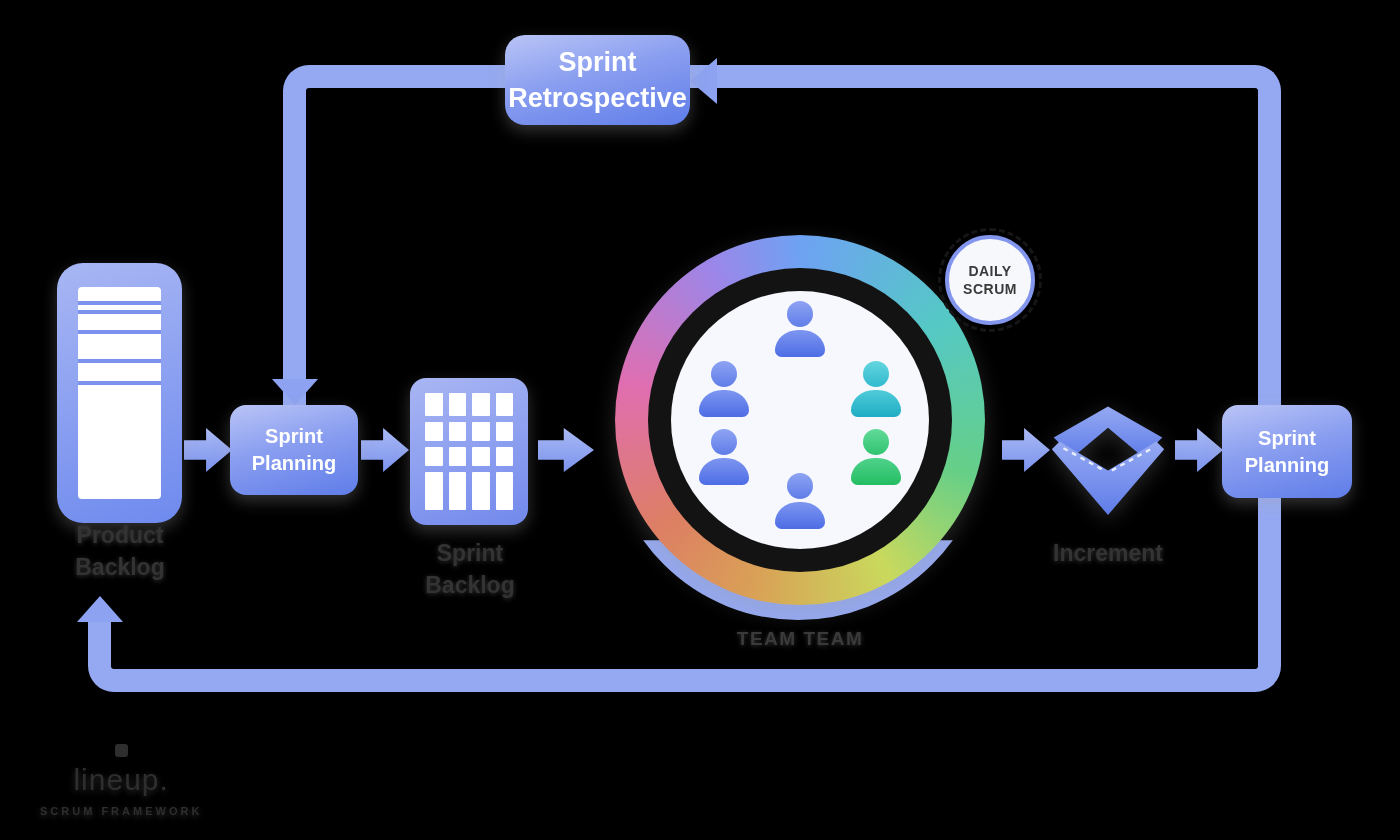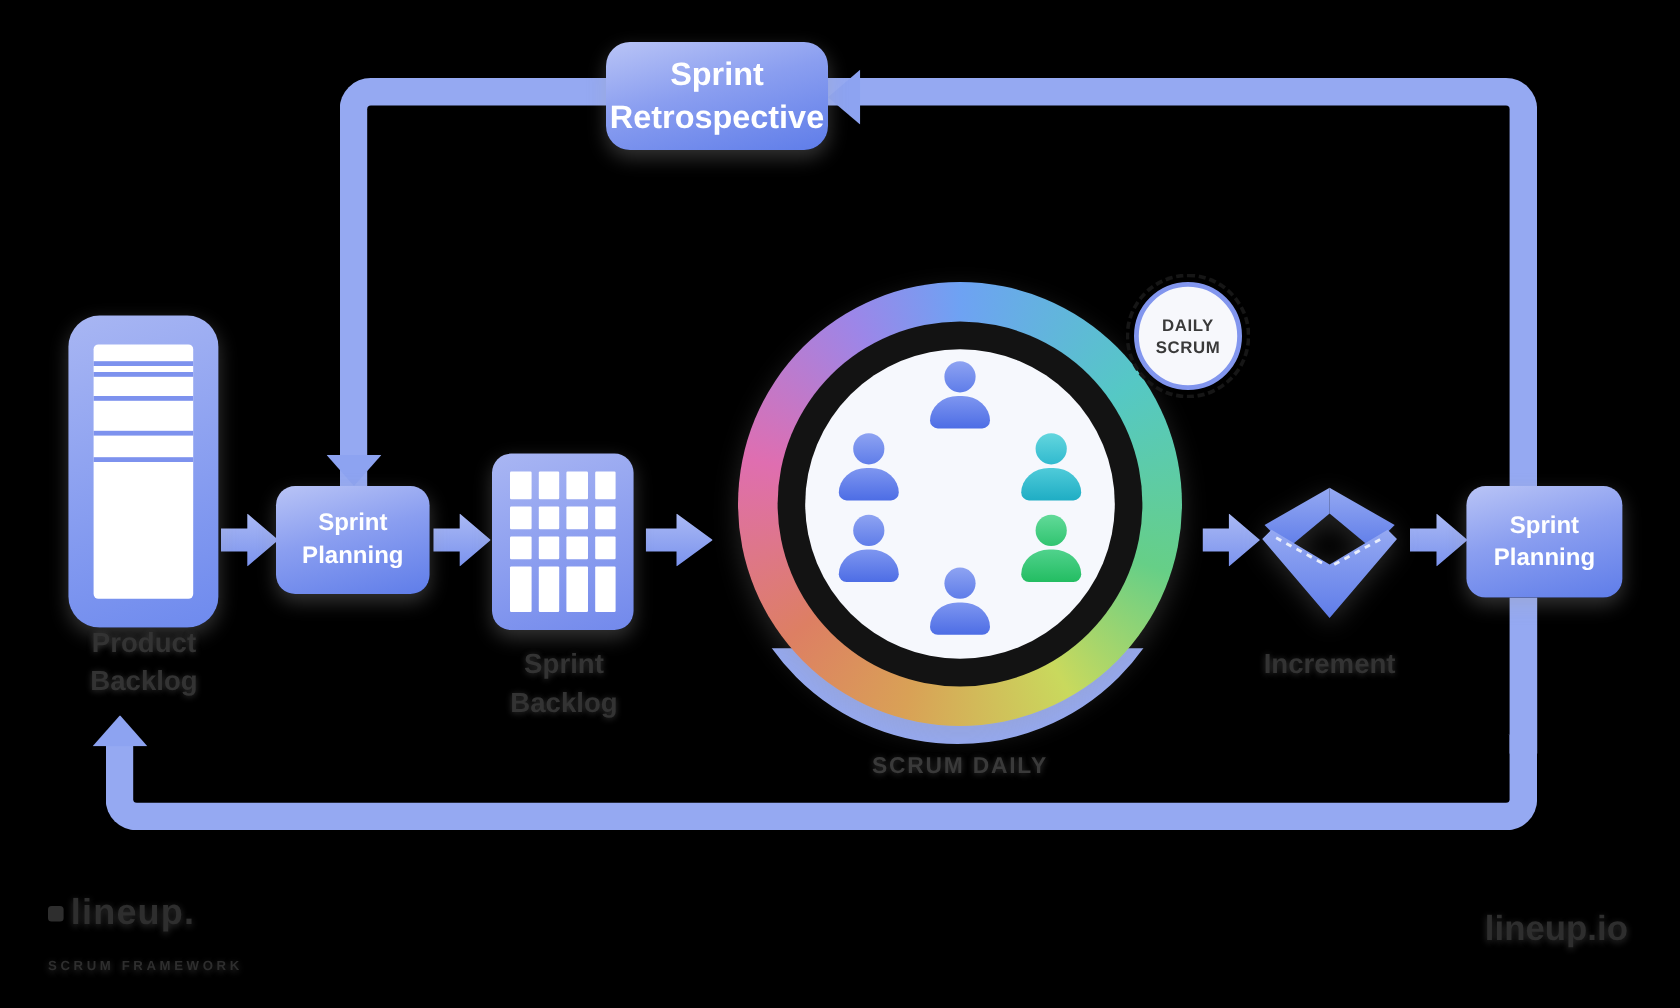--- a/index.html
+++ b/index.html
@@ -111,23 +111,23 @@
   #label-product{left:55px;top:519px;width:130px;font-size:23px;line-height:1.4;}
   #label-sprint{left:405px;top:537px;width:130px;font-size:23px;line-height:1.4;text-align:center;}
   #label-increment{left:1042px;top:540px;width:132px;font-size:23px;}
   #label-scrum-team{left:690px;top:628px;width:220px;font-size:19px;letter-spacing:1.5px;
     color:#3a3a3a;}
 
   
   #footer-logo{position:absolute;left:40px;top:744px;color:#2e2e2e;
     text-shadow:0 2px 6px rgba(140,140,140,.35);}
   #footer-logo .wordmark{display:flex;align-items:center;gap:6px;
-    font-size:30px;font-weight:bold;letter-spacing:1px;}
+    font-size:30px;font-weight:normal;letter-spacing:1px;flex-direction:column;}
   #footer-logo .mark{width:13px;height:13px;border-radius:3px;background:#2e2e2e;}
-  #footer-logo .tagline{margin-top:21px;font-size:11px;font-weight:bold;letter-spacing:3px;}
+  #footer-logo .tagline{margin-top:8px;font-size:11px;font-weight:bold;letter-spacing:3px;}
   #footer-site{position:absolute;left:1222px;top:758px;width:150px;text-align:center;
     font-size:29px;font-weight:bold;color:#2e2e2e;
     text-shadow:0 2px 6px rgba(140,140,140,.35);}
 </style>
 </head>
 <body>
 
 <div id="stage">
 
   <div class="loop" id="loop-top"></div>
@@ -224,24 +224,23 @@
     <polygon points="60,14 4,46 24,66 60,36" fill="url(#boxgrad)"></polygon>
     <polygon points="60,14 116,46 96,66 60,36" fill="url(#boxgrad)"></polygon>
     <polygon points="10,50 60,80 110,50 118,58 60,126 2,58" fill="url(#boxgrad)"></polygon>
     <line x1="14" y1="57" x2="56" y2="80" stroke="#e8edfb" stroke-width="2.5" stroke-dasharray="5 5"></line>
     <line x1="64" y1="80" x2="106" y2="57" stroke="#e8edfb" stroke-width="2.5" stroke-dasharray="5 5"></line>
   </svg>
 
   <div class="dark-label" id="label-product">Product Backlog</div>
   <div class="dark-label" id="label-sprint">Sprint Backlog</div>
   <div class="dark-label" id="label-increment">Increment</div>
-  <div class="dark-label" id="label-scrum-team">SCRUM DAILY</div>
+  <div class="dark-label" id="label-scrum-team">TEAM TEAM</div>
 
   <div id="footer-logo">
     <div class="wordmark">
       <span class="mark"></span>
       <span>lineup.</span>
     </div>
     <div class="tagline">SCRUM FRAMEWORK</div>
   </div>
-  <div id="footer-site">lineup.io</div>
 
 </div>
 
 </body></html>

